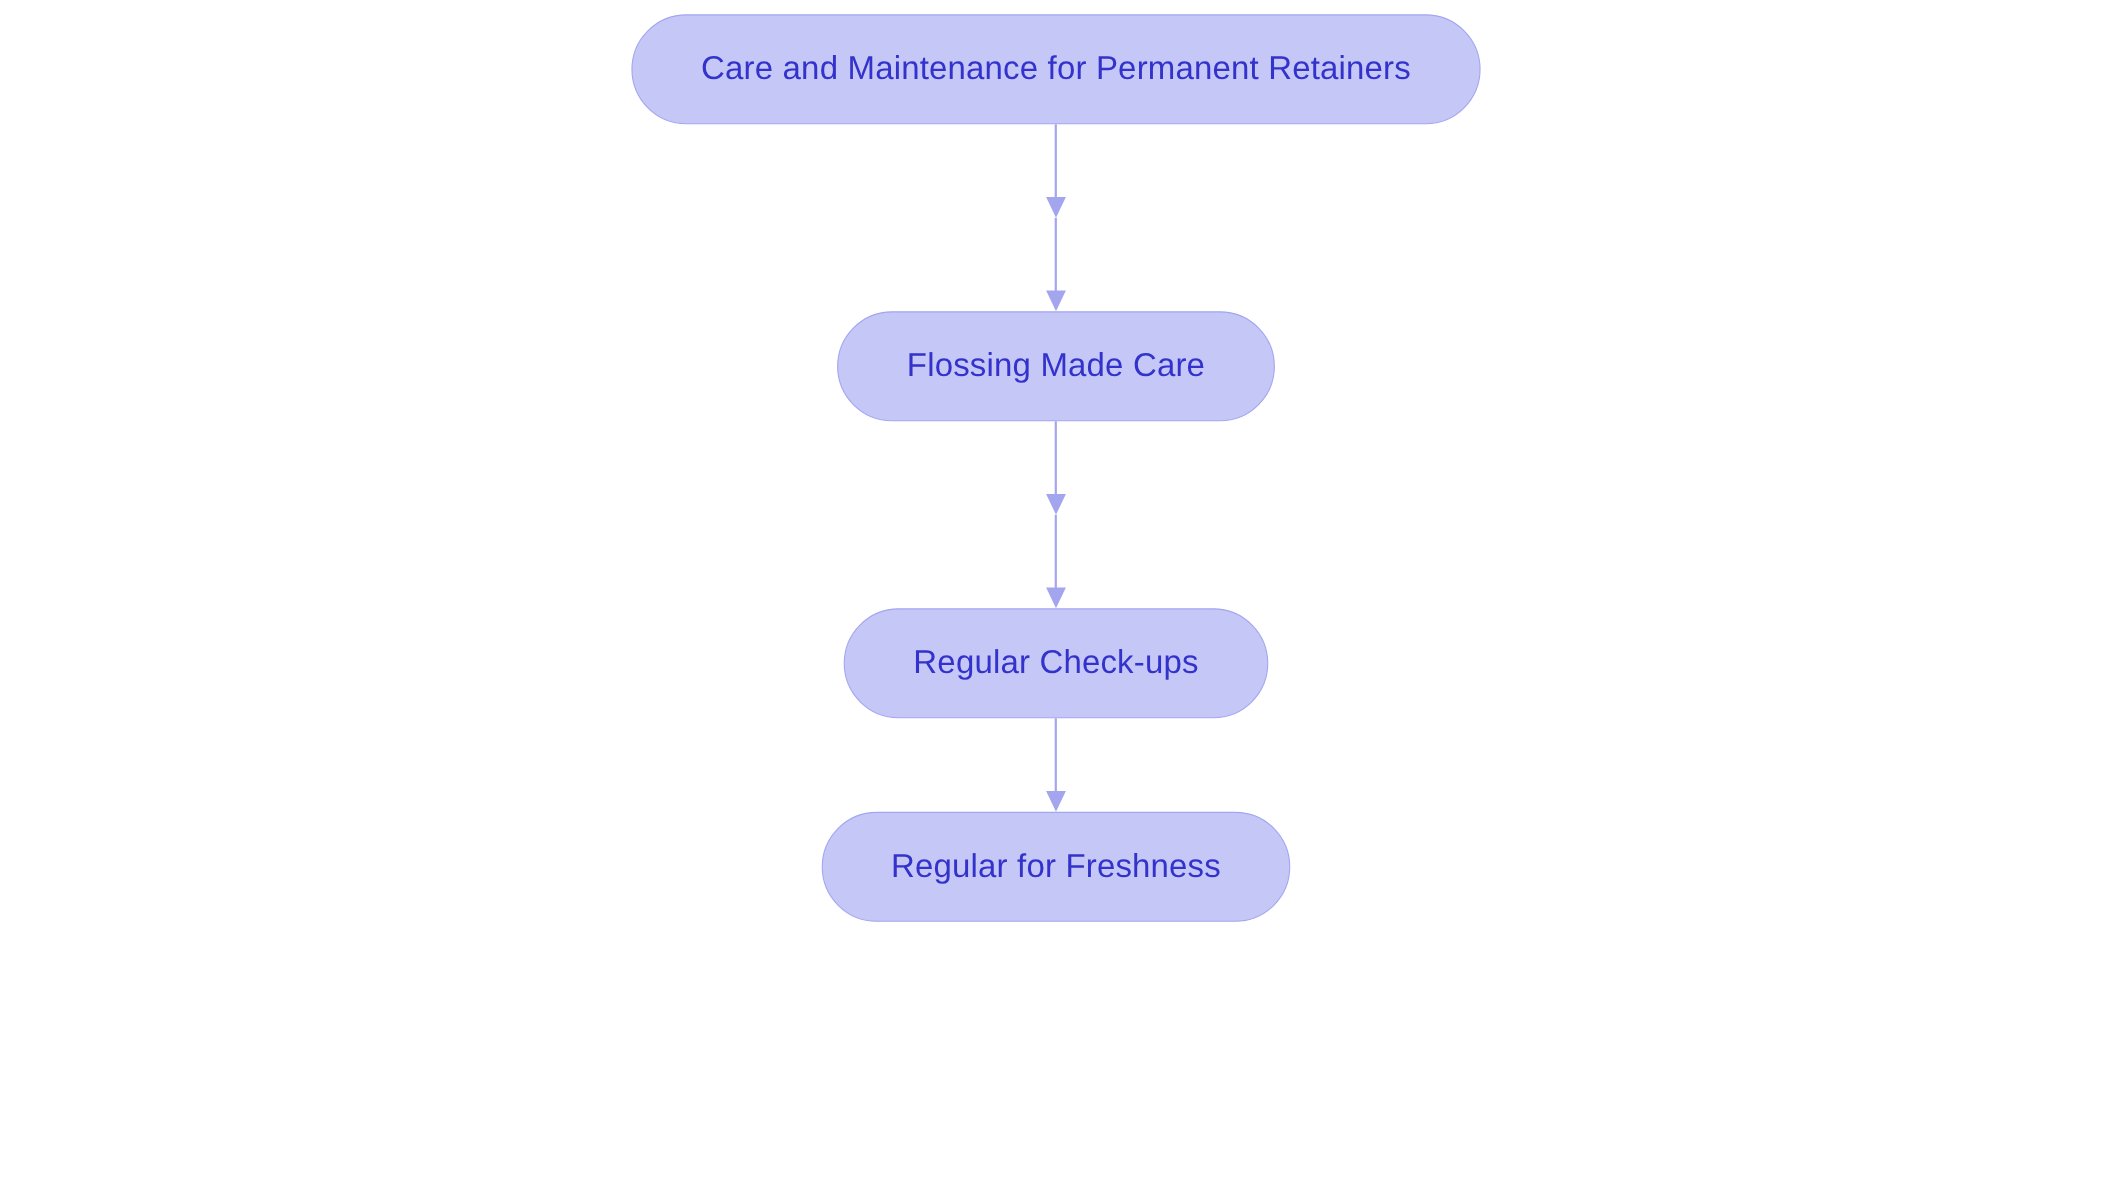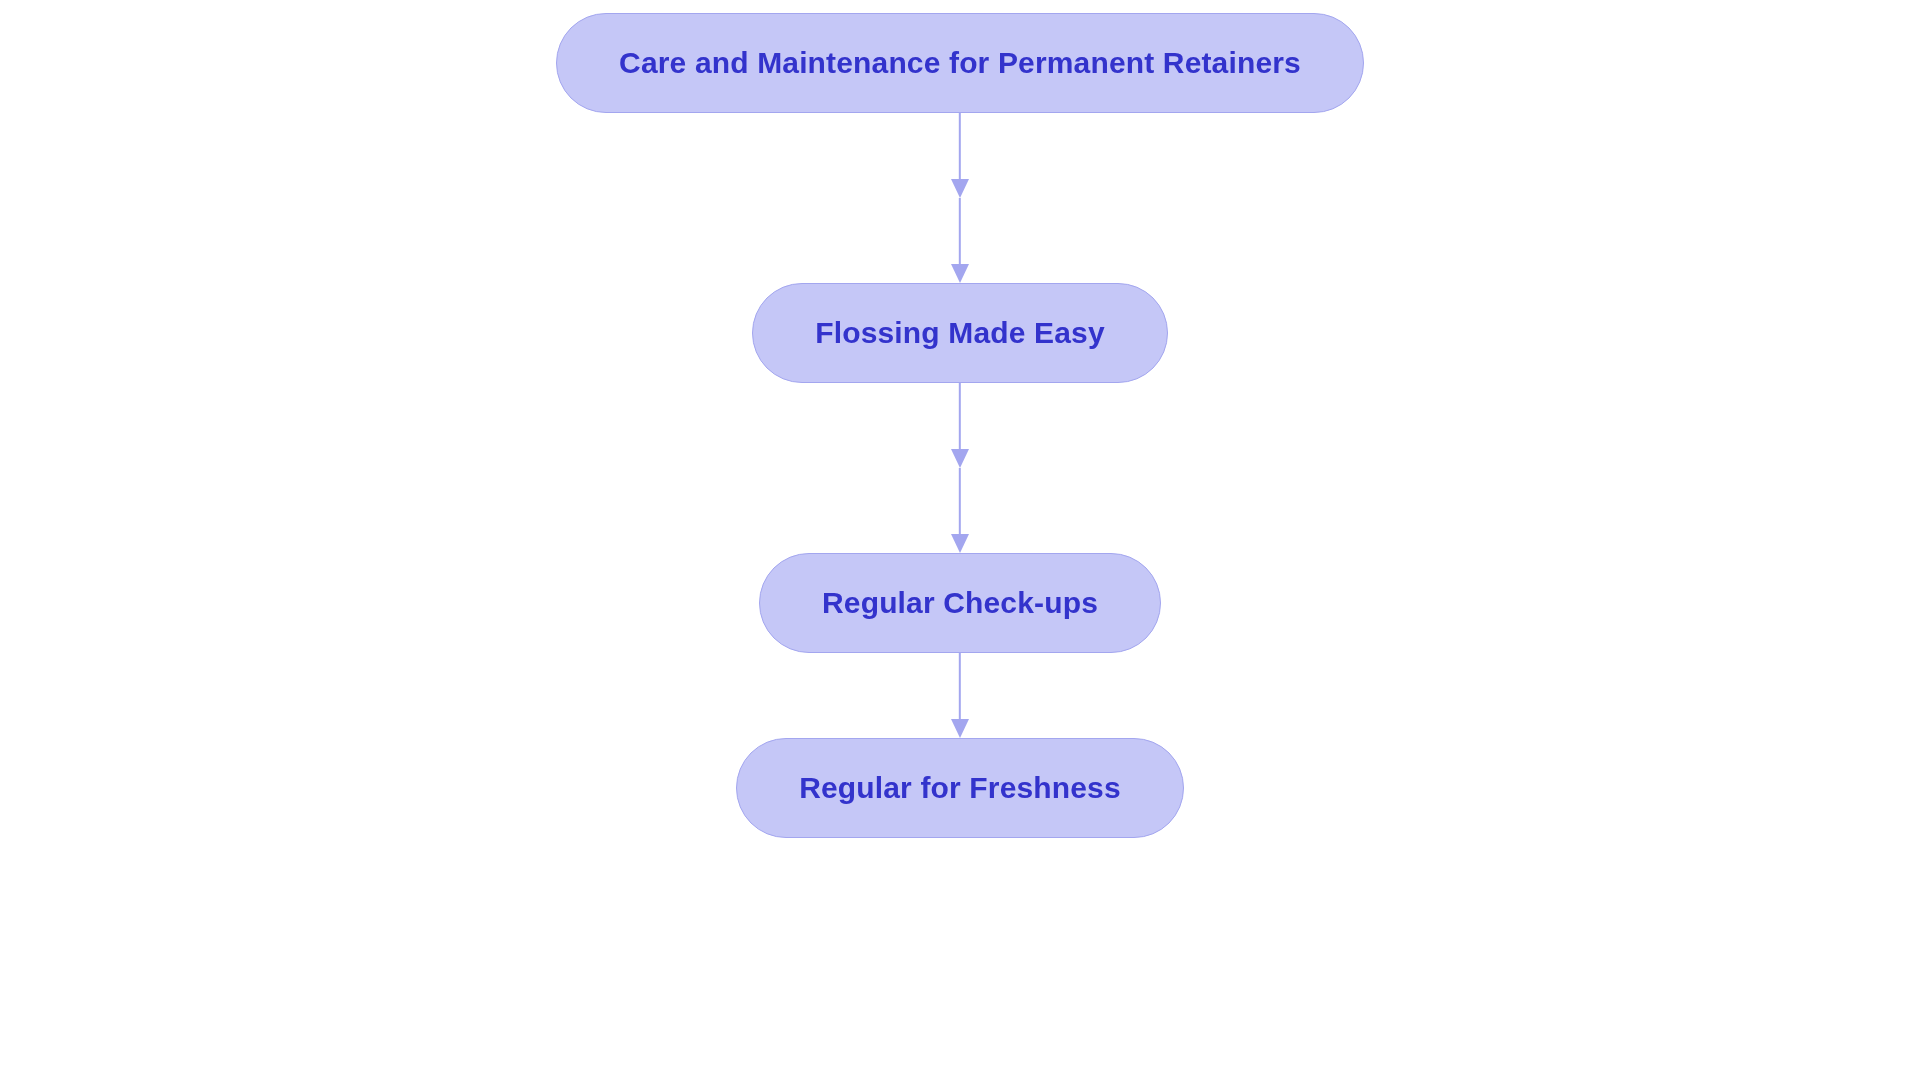--- a/index.html
+++ b/index.html
@@ -29,21 +29,21 @@
     height: 100px;
     background: #c5c7f7;
     border: 1.6px solid #a3a6ef;
     border-radius: 50px;
     display: flex;
     align-items: center;
     justify-content: center;
     padding: 0 62px;
     color: #3333cc;
     font-size: 30px;
-    font-weight: 700;
+    font-weight: 400;
     letter-spacing: 0.15px;
     white-space: nowrap;
     line-height: 1;
   }
 
   .connector {
     width: 30px;
     height: 85px;
     position: relative;
     flex: 0 0 auto;
@@ -83,21 +83,21 @@
     <div class="head"></div>
   </div>
 
 
   <div class="connector">
     <div class="line"></div>
     <div class="head"></div>
   </div>
 
   <div class="node">
-    <span>Flossing Made Easy</span>
+    <span>Flossing Made Care</span>
   </div>
 
   <div class="connector">
     <div class="line"></div>
     <div class="head"></div>
   </div>
 
 
   <div class="connector">
     <div class="line"></div>

